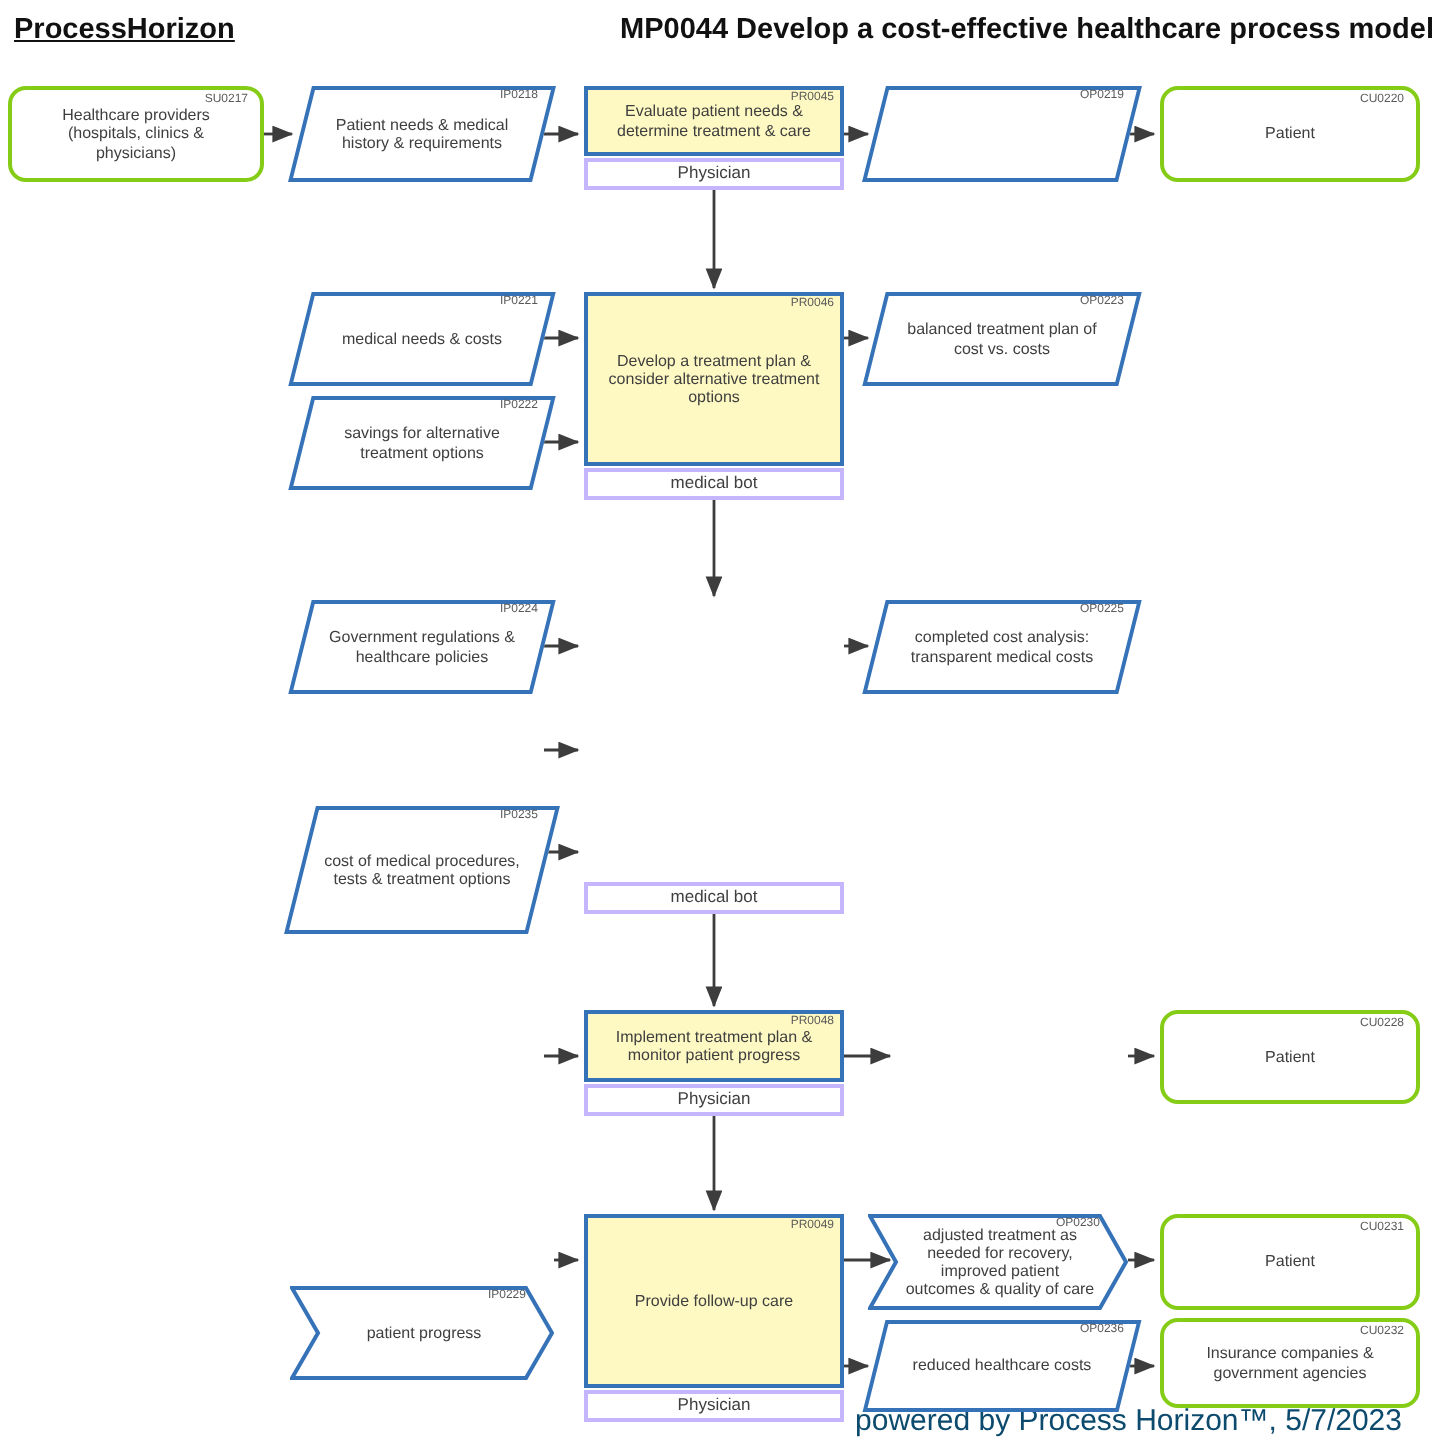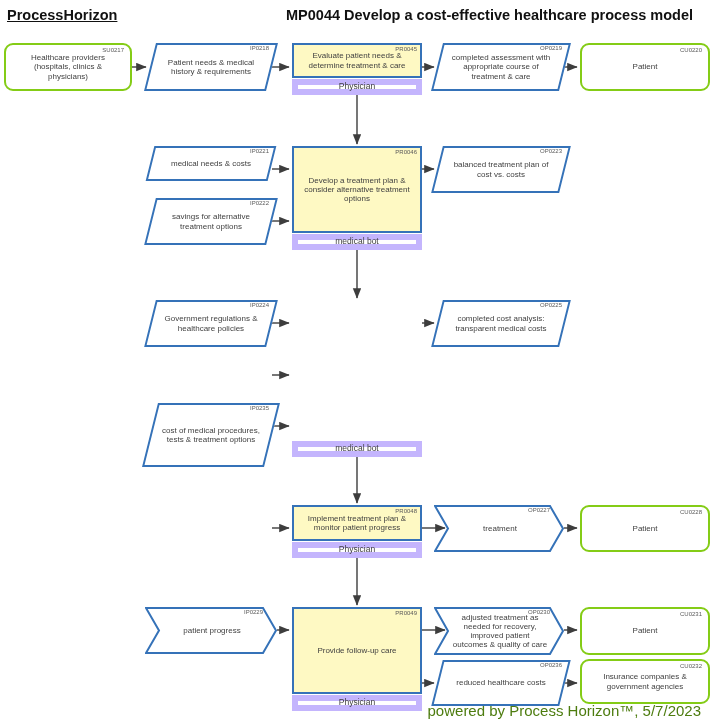--- a/index.html
+++ b/index.html
@@ -2,22 +2,22 @@
 <html><head>
 <meta charset="utf-8">
 <style>
   html,body{margin:0;padding:0;background:#ffffff;}
   .canvas{
     position:relative;width:721px;height:723px;background:#ffffff;
     font-family:"Liberation Sans",sans-serif;overflow:hidden;color:#3f3f3f;
   }
   .hdr{position:absolute;top:7px;font-weight:bold;font-size:14.5px;color:#111;white-space:nowrap;}
   .brand{left:7px;text-decoration:underline;}
-  .title{right:28px;}
-  .footer{position:absolute;top:702px;right:20px;font-size:15px;color:#4d7c0f;white-space:nowrap;}
+  .title{right:4px;}
+  .footer{position:absolute;top:702px;right:20px;font-size:15px;color:#0c4a6e;white-space:nowrap;}
 
   .arrows{position:absolute;left:0;top:0;z-index:0;}
 
   .shape{position:absolute;box-sizing:border-box;z-index:1;font-size:8px;line-height:1.15;}
   .lbl{position:relative;width:100%;text-align:center;z-index:2;}
   .code{position:absolute;font-size:6px;color:#5a5a5a;z-index:2;}
 
   
   .rounded{border:2px solid #84cc16;border-radius:9px;background:#fff;
            display:flex;align-items:center;justify-content:center;padding:2px 8px;}
@@ -32,21 +32,21 @@
   
   .chev{display:flex;align-items:center;justify-content:center;padding:2px 16px 2px 18px;}
   .chev svg{position:absolute;left:0;top:0;z-index:1;}
   .chev .code{top:2px;right:14px;}
 
   
   .proc{}
   .proc-main{position:absolute;left:0;right:0;top:0;border:2px solid #3572b8;background:#fef9c3;
              box-sizing:border-box;display:flex;align-items:center;justify-content:center;padding:2px 6px;}
   .proc-main .code{top:1px;right:3px;}
-  .proc-lane{position:absolute;left:0;right:0;bottom:0;height:16px;border:6px solid #c4b5fd;background:#fff;
+  .proc-lane{position:absolute;left:0;right:0;bottom:0;height:16px;border:2px solid #c4b5fd;background:#fff;
              box-sizing:border-box;display:flex;align-items:center;justify-content:center;font-size:8.5px;}
 </style>
 </head>
 <body>
 
 <div class="canvas">
 
   <div class="hdr brand">ProcessHorizon</div>
   <div class="hdr title">MP0044 Develop a cost-effective healthcare process model</div>
 
@@ -104,29 +104,28 @@
     <div class="proc-main" style="height:35px">
       <span class="code">PR0045</span>
       <div class="lbl">Evaluate patient needs &amp; determine treatment &amp; care</div>
     </div>
     <div class="proc-lane">Physician</div>
   </div>
 
   <div class="shape para" style="left:437px;top:43px;width:128px;height:48px">
     <div class="para-bg"></div>
     <span class="code">OP0219</span>
-    <div class="lbl">completed assessment with appropriate course of treatment &amp; care</div>
   </div>
 
   <div class="shape rounded" style="left:580px;top:43px;width:130px;height:48px">
     <span class="code">CU0220</span>
     <div class="lbl">Patient</div>
   </div>
 
-  <div class="shape para" style="left:150px;top:146px;width:122px;height:35px">
+  <div class="shape para" style="left:150px;top:146px;width:122px;height:47px">
     <div class="para-bg"></div>
     <span class="code">IP0221</span>
     <div class="lbl">medical needs &amp; costs</div>
   </div>
 
   <div class="shape para" style="left:150px;top:198px;width:122px;height:47px">
     <div class="para-bg"></div>
     <span class="code">IP0222</span>
     <div class="lbl">savings for alternative treatment options</div>
   </div>
@@ -170,34 +169,27 @@
 
 
   <div class="shape proc" style="left:292px;top:505px;width:130px;height:53px">
     <div class="proc-main" style="height:36px">
       <span class="code">PR0048</span>
       <div class="lbl">Implement treatment plan &amp; monitor patient progress</div>
     </div>
     <div class="proc-lane">Physician</div>
   </div>
 
-  <div class="shape chev" style="left:434px;top:505px;width:130px;height:47px">
-    <svg width="130" height="47" viewBox="0 0 130 47">
-      <polygon points="1,1 116,1 129,23.5 116,46 1,46 14,23.5" fill="#ffffff" stroke="#3572b8" stroke-width="2"></polygon>
-    </svg>
-    <span class="code">OP0227</span>
-    <div class="lbl">treatment</div>
-  </div>
 
   <div class="shape rounded" style="left:580px;top:505px;width:130px;height:47px">
     <span class="code">CU0228</span>
     <div class="lbl">Patient</div>
   </div>
 
-  <div class="shape chev" style="left:145px;top:607px;width:132px;height:47px">
+  <div class="shape chev" style="left:145px;top:643px;width:132px;height:47px">
     <svg width="132" height="47" viewBox="0 0 132 47">
       <polygon points="1,1 118,1 131,23.5 118,46 1,46 14,23.5" fill="#ffffff" stroke="#3572b8" stroke-width="2"></polygon>
     </svg>
     <span class="code">IP0229</span>
     <div class="lbl">patient progress</div>
   </div>
 
   <div class="shape proc" style="left:292px;top:607px;width:130px;height:104px">
     <div class="proc-main" style="height:87px">
       <span class="code">PR0049</span>

